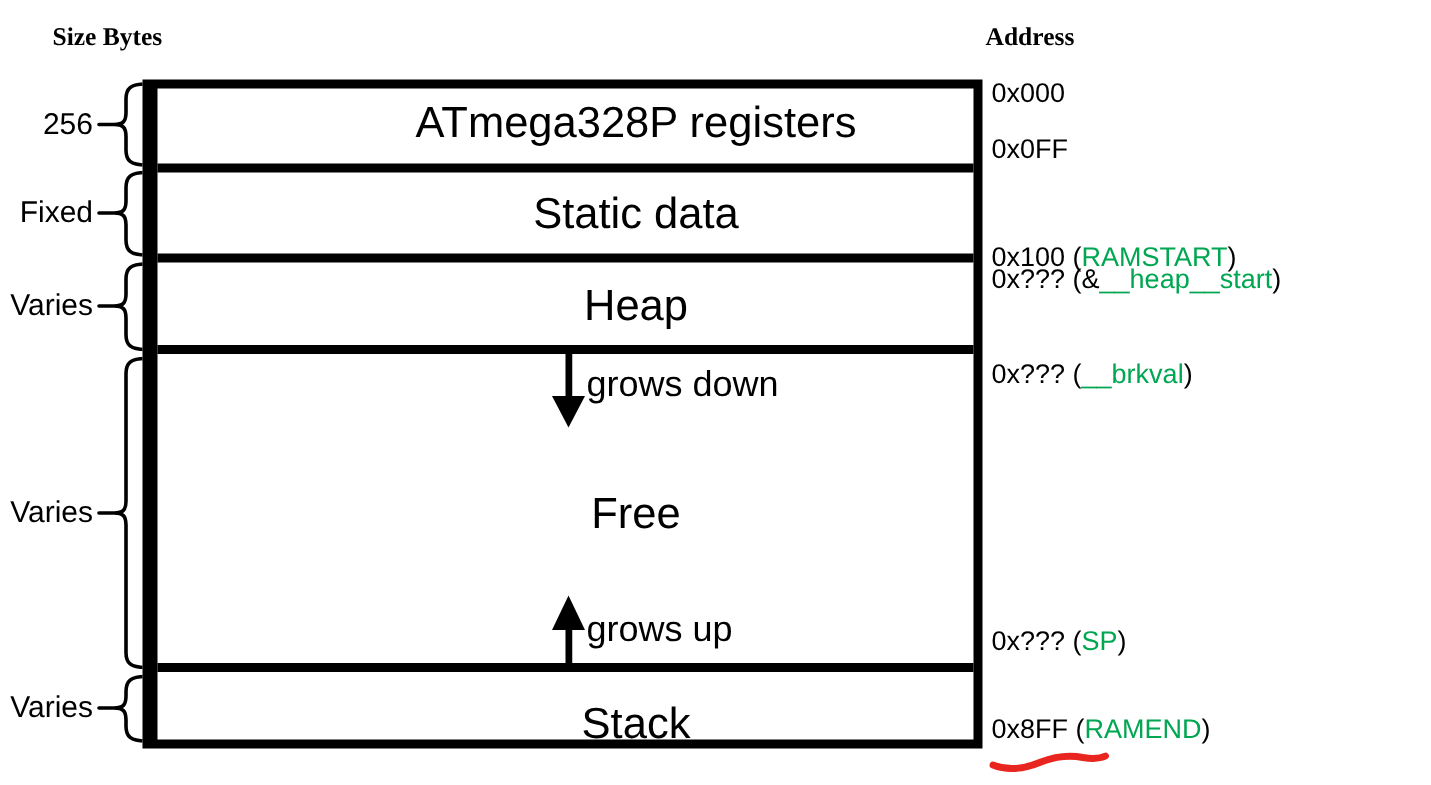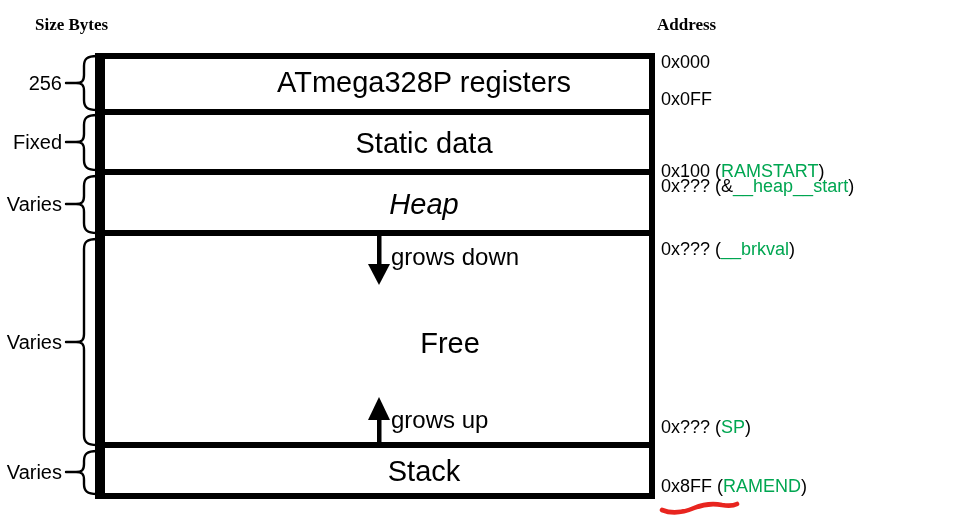--- a/index.html
+++ b/index.html
@@ -60,23 +60,23 @@
   <div class="size-label" style="top:460px;">Varies</div>
 
   <div class="membox"></div>
   <div class="divider" style="top:109px;"></div>
   <div class="divider" style="top:169px;"></div>
   <div class="divider" style="top:230px;"></div>
   <div class="divider" style="top:442px;"></div>
 
   <div class="region-label" style="top:64px;">ATmega328P registers</div>
   <div class="region-label" style="top:125px;">Static data</div>
-  <div class="region-label" style="top:186px;font-style:italic;">Heap</div>
-  <div class="region-label" style="top:325px;padding-left:26px;">Free</div>
-  <div class="region-label" style="top:453px;">Stack</div>
+  <div class="region-label" style="top:186px;">Heap</div>
+  <div class="region-label" style="top:325px;">Free</div>
+  <div class="region-label" style="top:465px;">Stack</div>
 
   <svg class="abs-svg" style="left:365px;top:235px;" width="28" height="52" viewBox="0 0 28 52">
     <rect x="12" y="0" width="4.5" height="33" fill="#000"></rect>
     <polygon points="3,29 25,29 14,50" fill="#000"></polygon>
   </svg>
   <div class="grow-label" style="top:240px;">grows down</div>
 
   <svg class="abs-svg" style="left:365px;top:394px;" width="28" height="54" viewBox="0 0 28 54">
     <polygon points="3,26 25,26 14,3" fill="#000"></polygon>
     <rect x="12" y="22" width="4.5" height="32" fill="#000"></rect>

